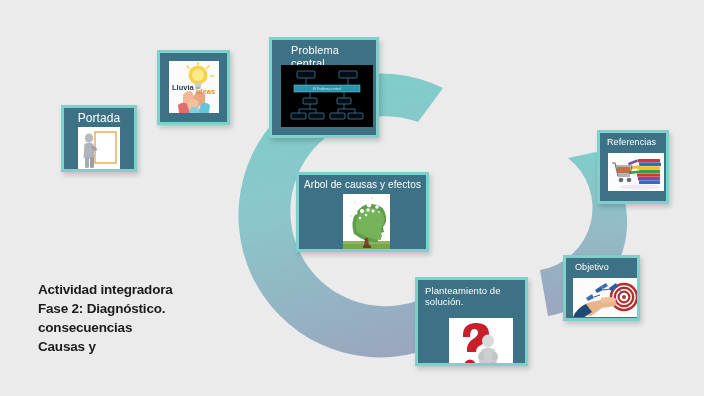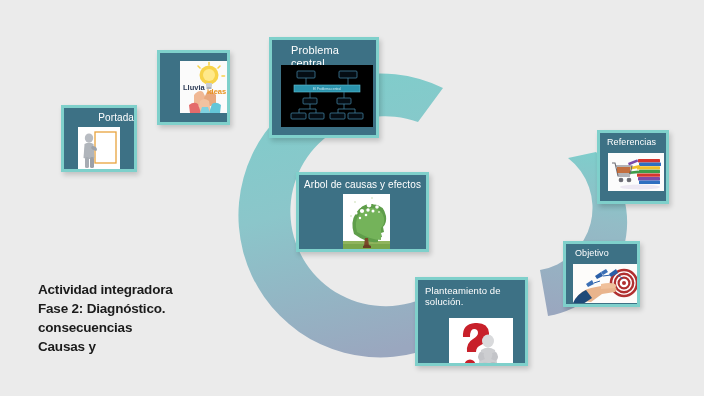--- a/index.html
+++ b/index.html
@@ -87,38 +87,38 @@
              Z" fill="url(#gradLeft)"></path>
 
     <path d="M 596 152
              A 95 95 0 0 1 548 316
              L 540 270
              A 63 63 0 0 0 568 158
              Z" fill="url(#gradRight)"></path>
   </svg>
 
   <div class="card" style="left:61px;top:105px;width:76px;height:67px;">
-    <div class="card-title center" style="font-size:10px;text-align:right;">Portada</div>
+    <div class="card-title center" style="font-size:12px;">Portada</div>
     <div class="thumb" style="left:14px;top:19px;width:42px;height:44px;">
       <svg class="art" viewBox="0 0 42 44" xmlns="http://www.w3.org/2000/svg">
         <rect x="0" y="0" width="42" height="44" fill="#ffffff"></rect>
 
         <rect x="17" y="5" width="21" height="31" fill="#ffffff" stroke="#e8a33d" stroke-width="1.3"></rect>
 
         <ellipse cx="11" cy="11" rx="4.2" ry="4.6" fill="#b8bcc2"></ellipse>
         <path d="M6.5 17 q4.5 -3 9 0 l1 14 q-5 2 -11 0 Z" fill="#b0b5bb"></path>
         <path d="M14 19 q5 0 5 4 l-1 1 q-4 -1 -5 -3 Z" fill="#9da2a9"></path>
         <rect x="7" y="30" width="4" height="11" rx="1.6" fill="#a7acb3"></rect>
         <rect x="12" y="30" width="4" height="11" rx="1.6" fill="#9ba0a7"></rect>
       </svg>
     </div>
   </div>
 
   <div class="card" style="left:157px;top:50px;width:73px;height:75px;">
-    <div class="thumb" style="left:20px;top:8px;width:50px;height:52px;">
+    <div class="thumb" style="left:9px;top:8px;width:50px;height:52px;">
       <svg class="art" viewBox="0 0 50 52" xmlns="http://www.w3.org/2000/svg">
         <rect width="50" height="52" fill="#fbfbfb"></rect>
 
         <circle cx="29" cy="14" r="9.5" fill="#f7d34a"></circle>
         <circle cx="29" cy="14" r="6" fill="#ffe98a"></circle>
         <rect x="26" y="22" width="6" height="3.5" fill="#c9cdd2"></rect>
         <rect x="26.5" y="25.5" width="5" height="2.5" fill="#aeb3b9"></rect>
 
         <g stroke="#f7d34a" stroke-width="1.6" stroke-linecap="round">
           <line x1="29" y1="1.5" x2="29" y2="4"></line>
@@ -218,21 +218,21 @@
         <ellipse cx="39" cy="23" rx="6" ry="6.5" fill="#d9dadc"></ellipse>
         <path d="M32 32 q7 -5 14 0 l2 13 -18 0 Z" fill="#cdced1"></path>
         <path d="M31 34 q-4 5 0 9 l5 -2 q-2 -4 -1 -6 Z" fill="#c3c4c8"></path>
         <path d="M47 34 q4 5 0 9 l-5 -2 q2 -4 1 -6 Z" fill="#c3c4c8"></path>
         <rect x="33" y="44" width="6" height="12" rx="2.5" fill="#c8c9cd"></rect>
         <rect x="41" y="44" width="6" height="12" rx="2.5" fill="#bdbec2"></rect>
       </svg>
     </div>
   </div>
 
-  <div class="card" style="left:563px;top:241px;width:77px;height:66px;">
+  <div class="card" style="left:563px;top:255px;width:77px;height:66px;">
     <div class="card-title" style="font-size:9px;padding-top:4px;padding-left:9px;">Objetivo</div>
     <div class="thumb" style="left:7px;top:20px;width:64px;height:39px;">
       <svg class="art" viewBox="0 0 64 39" xmlns="http://www.w3.org/2000/svg">
         <rect width="64" height="39" fill="#fdfcfa"></rect>
 
         <circle cx="51" cy="19" r="13" fill="#ffffff" stroke="#b03030" stroke-width="2.6"></circle>
         <circle cx="51" cy="19" r="9.2" fill="#ffffff" stroke="#b03030" stroke-width="2.4"></circle>
         <circle cx="51" cy="19" r="5.4" fill="#ffffff" stroke="#b03030" stroke-width="2.2"></circle>
         <circle cx="51" cy="19" r="2" fill="#b03030"></circle>
 

